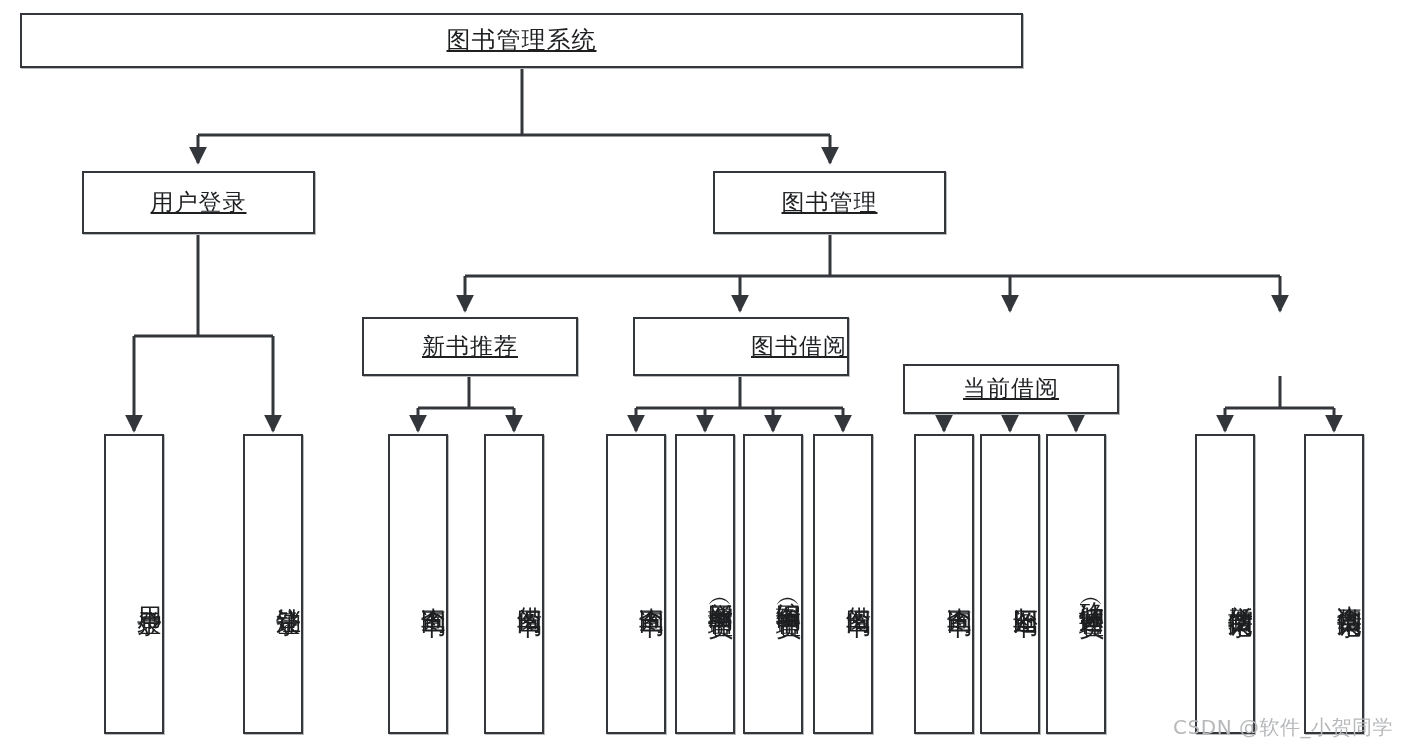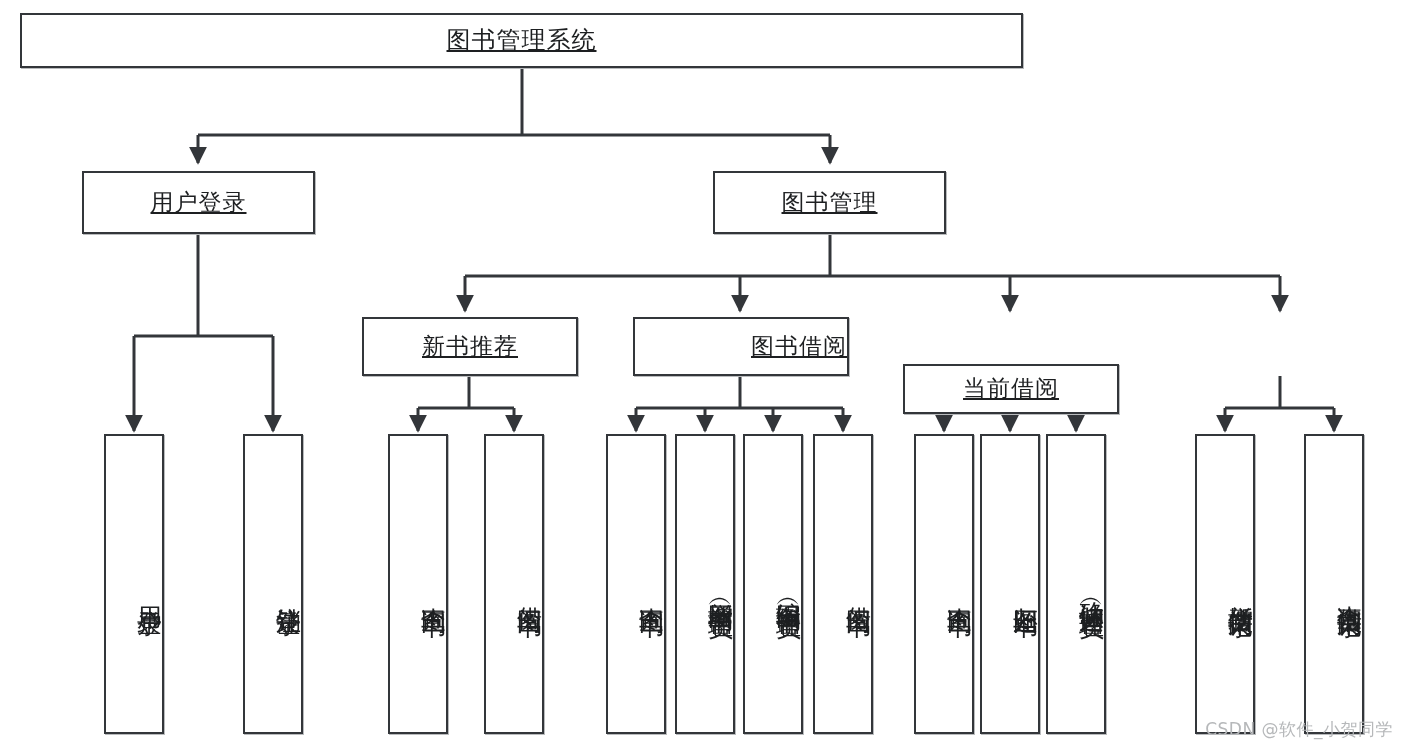--- a/index.html
+++ b/index.html
@@ -59,21 +59,21 @@
   .node-v-label {
     writing-mode: vertical-rl;
     text-orientation: upright;
     display: block;
     max-height: 100%;
   }
   .watermark {
     position: absolute;
     right: 12px;
     bottom: 6px;
-    font-size: 17px;
+    font-size: 20px;
     color: #b6b8ba;
     letter-spacing: 0.5px;
     white-space: nowrap;
     user-select: none;
   }
 </style>
 </head>
 <body>
 
 <div id="diagram-root">

